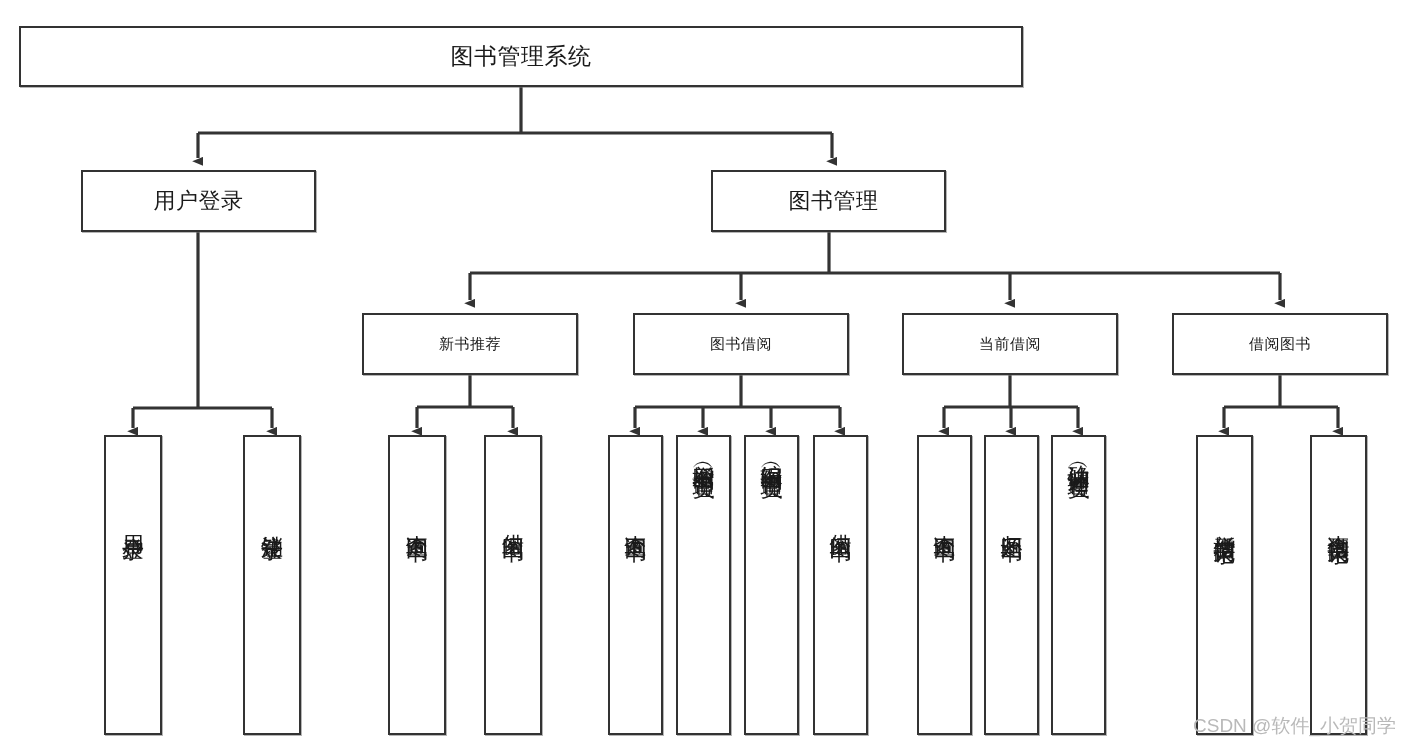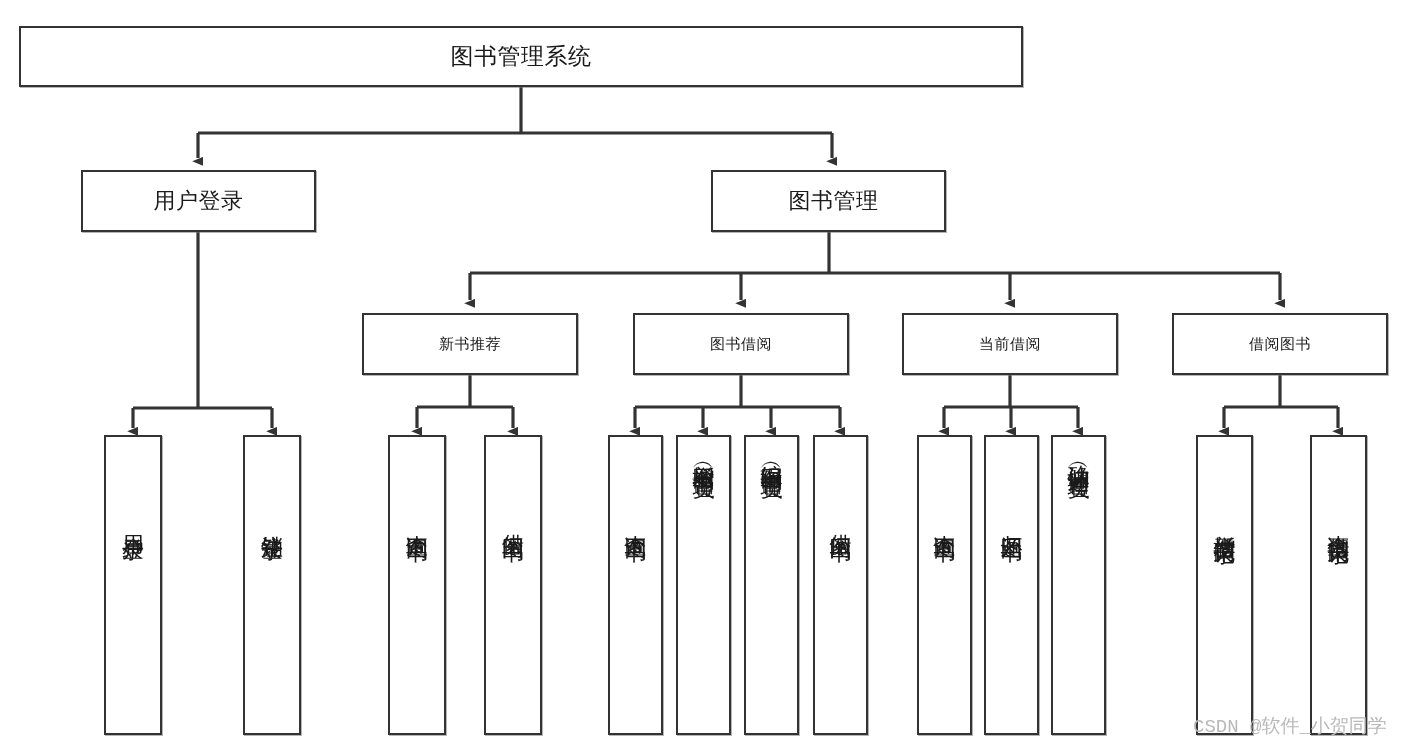--- a/index.html
+++ b/index.html
@@ -65,21 +65,21 @@
   .node.leaf.tall .label { margin-top: 8px; }
 
   .watermark {
     position: absolute;
     left: 1193px;
     top: 713px;
     font-size: 19px;
     color: #b9b9b9;
     white-space: nowrap;
     z-index: 6;
-    font-family: Liberation Mono, monospace;
+    font-family: Liberation Sans, sans-serif;
   }
 </style>
 </head>
 <body>
 
 <div id="canvas">
 
   <svg class="edges" viewBox="0 0 1405 747" xmlns="http://www.w3.org/2000/svg">
     <defs>
       <marker id="arrow" markerWidth="9" markerHeight="11" refX="1.2" refY="5.2" orient="auto" markerUnits="userSpaceOnUse">

